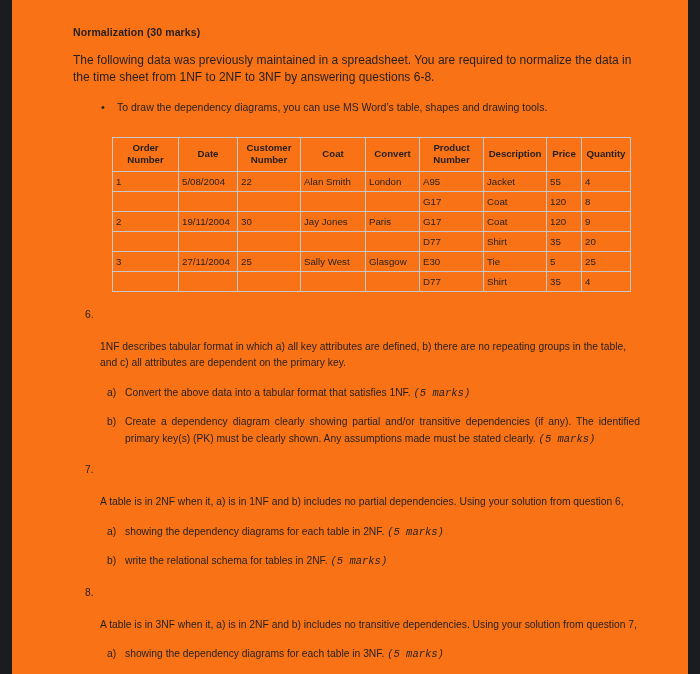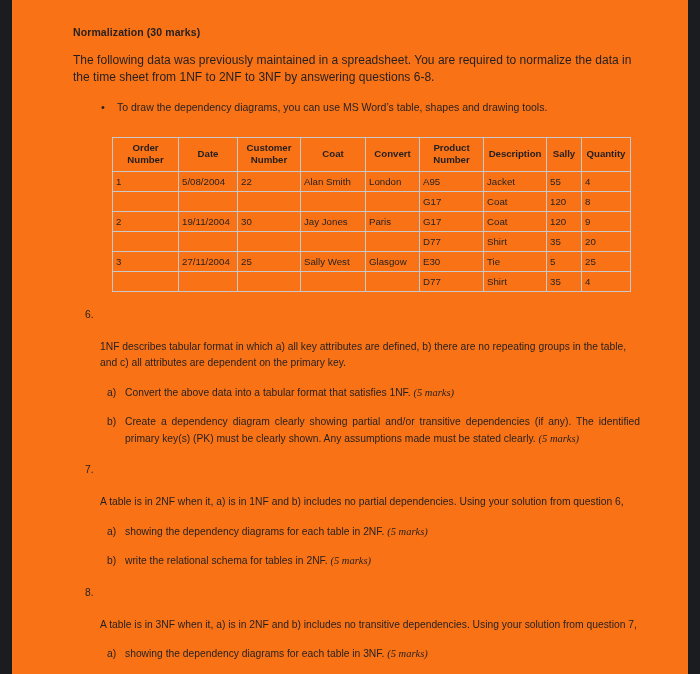--- a/index.html
+++ b/index.html
@@ -141,21 +141,21 @@
     margin-top: 13px;
   }
   .sub-label {
     flex: 0 0 18px;
     width: 18px;
   }
   .sub-text { flex: 1 1 auto; }
   .sub-text.justify { text-align: justify; }
 
   .marks {
-    font-family: Liberation Serif, serif;
+    font-family: Liberation Mono, monospace;
     font-style: italic;
     font-size: 10.5px;
   }
 </style>
 </head>
 <body>
 
 <div class="edge-band left"></div>
 <div class="edge-band right"></div>
 
@@ -187,21 +187,21 @@
         </colgroup>
         <thead>
           <tr id="thead-row">
               <th>Order<br>Number</th>
               <th>Date</th>
               <th>Customer<br>Number</th>
               <th>Coat</th>
               <th>Convert</th>
               <th>Product<br>Number</th>
               <th>Description</th>
-              <th>Sally</th>
+              <th>Price</th>
               <th>Quantity</th>
             </tr>
         </thead>
         <tbody id="tbody-rows">
             <tr>
               <td>1</td>
               <td>5/08/2004</td>
               <td>22</td>
               <td>Alan Smith</td>
               <td>London</td>

